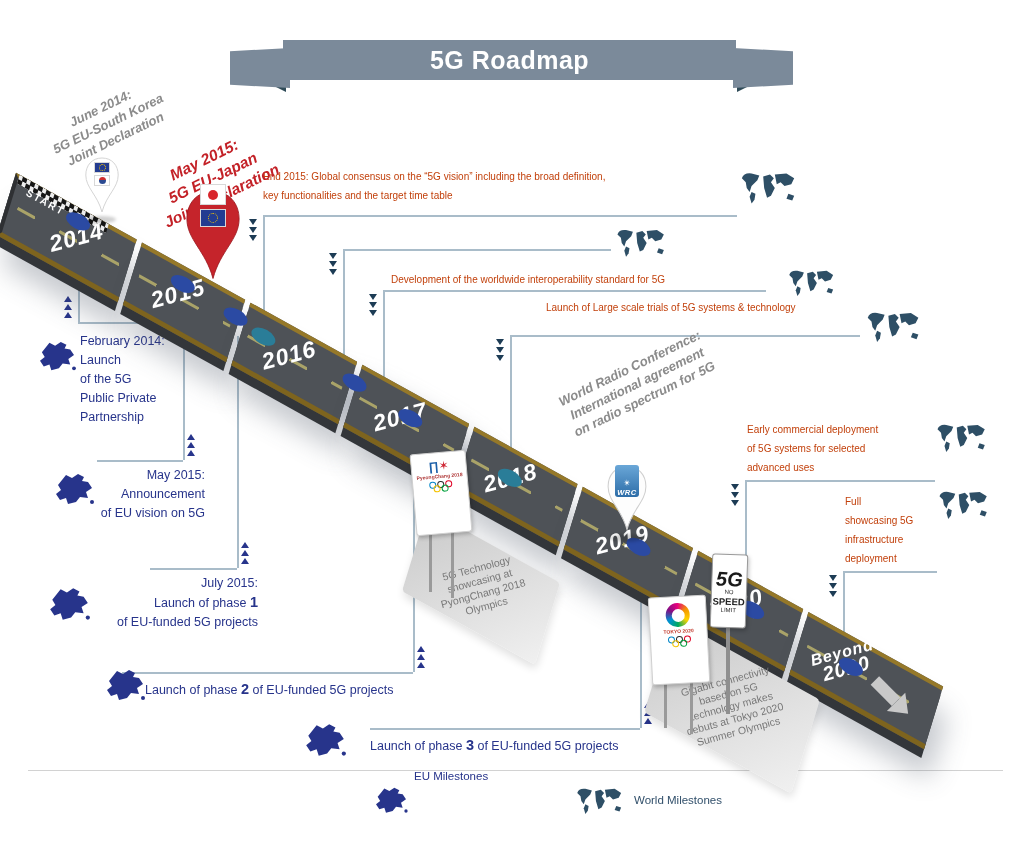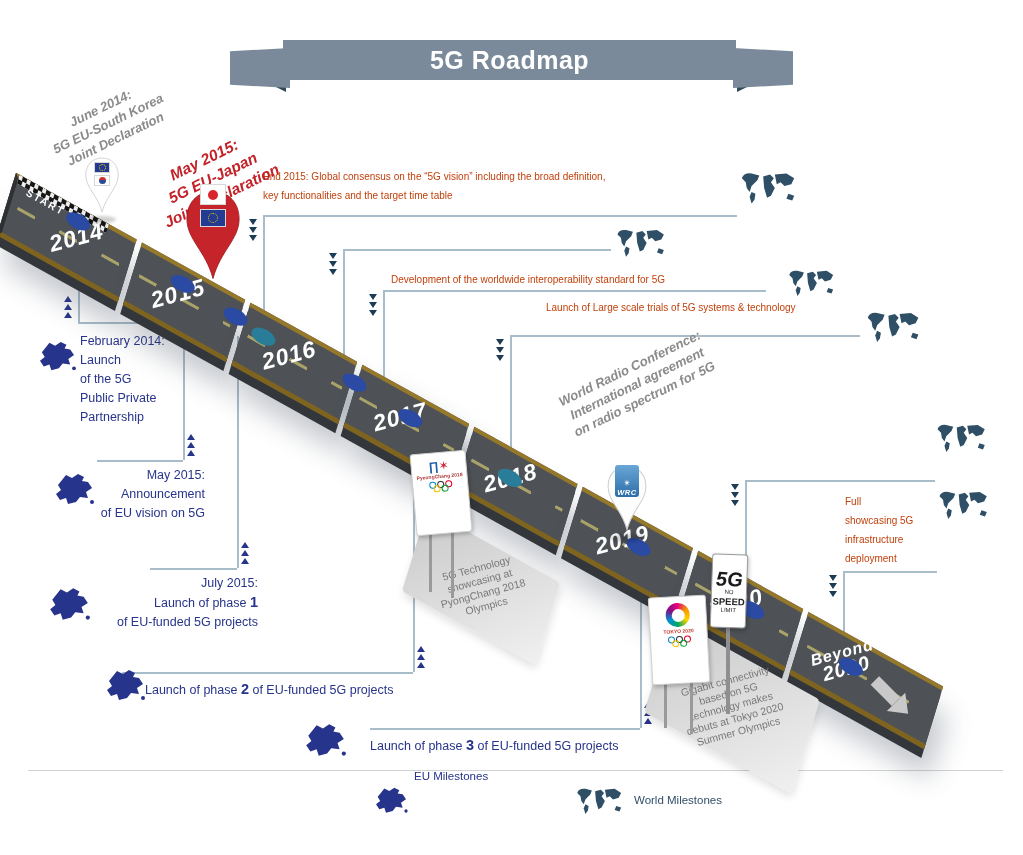--- a/index.html
+++ b/index.html
@@ -297,20 +297,22 @@
     <span>Launch of Large scale trials of 5G systems &amp; technology</span></div>
   <span class="abs icn world-icon" style="left:864px;top:310px;">
     <svg width="60" height="34" viewBox="0 0 64 36">
         <path d="M4 8 Q6 2 14 3 L22 5 L20 10 L14 16 L12 22 L9 18 L8 12 Z"></path>
         <path d="M14 22 L18 24 L17 30 L14 34 L12 27 Z"></path>
         <path d="M26 6 L33 4 L37 8 L34 12 L38 18 L34 26 L30 28 L27 18 Z"></path>
         <path d="M38 4 L50 3 L58 8 L55 14 L48 16 L44 12 L40 14 Z"></path>
         <path d="M52 24 L58 26 L56 31 L50 29 Z"></path>
       </svg></span>
 
+  <div class="abs wtext" style="left:747px;top:420px;">
+    <span>Early commercial deployment</span><br><span>of 5G systems for selected</span><br><span>advanced uses</span></div>
   <span class="abs icn world-icon" style="left:934px;top:422px;">
     <svg width="56" height="32" viewBox="0 0 64 36">
         <path d="M4 8 Q6 2 14 3 L22 5 L20 10 L14 16 L12 22 L9 18 L8 12 Z"></path>
         <path d="M14 22 L18 24 L17 30 L14 34 L12 27 Z"></path>
         <path d="M26 6 L33 4 L37 8 L34 12 L38 18 L34 26 L30 28 L27 18 Z"></path>
         <path d="M38 4 L50 3 L58 8 L55 14 L48 16 L44 12 L40 14 Z"></path>
         <path d="M52 24 L58 26 L56 31 L50 29 Z"></path>
       </svg></span>
 
   <div class="abs wtext" style="left:845px;top:492px;">

